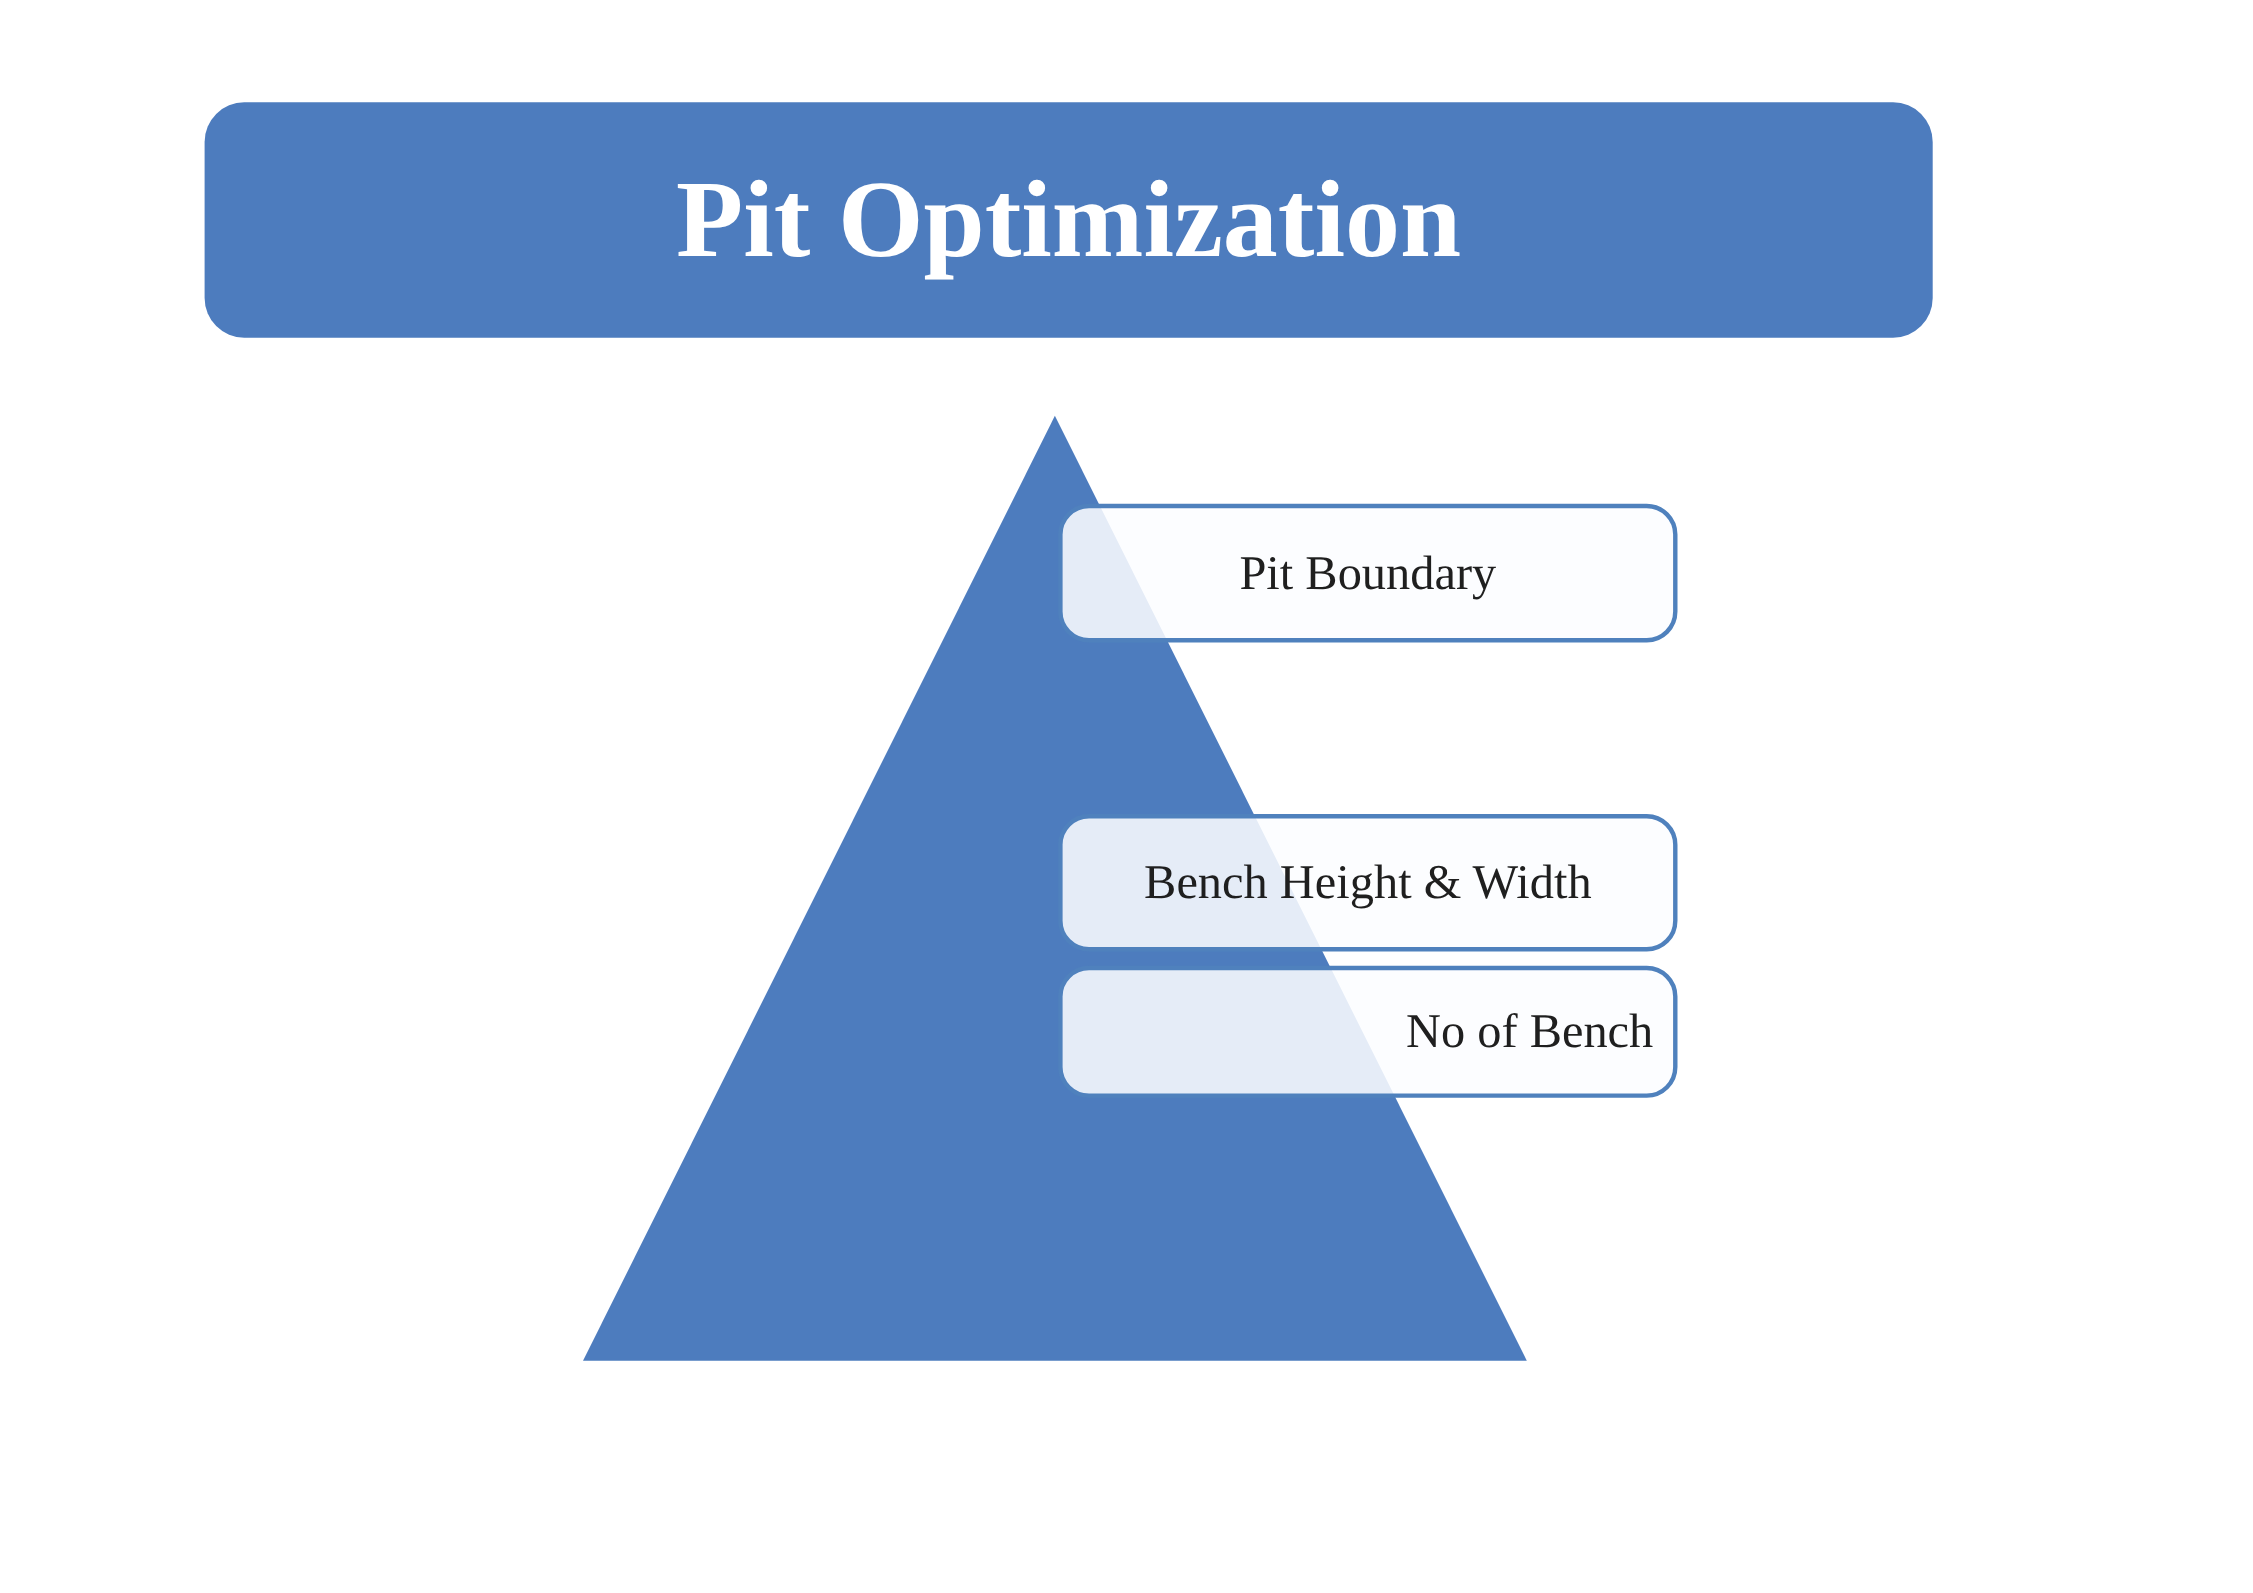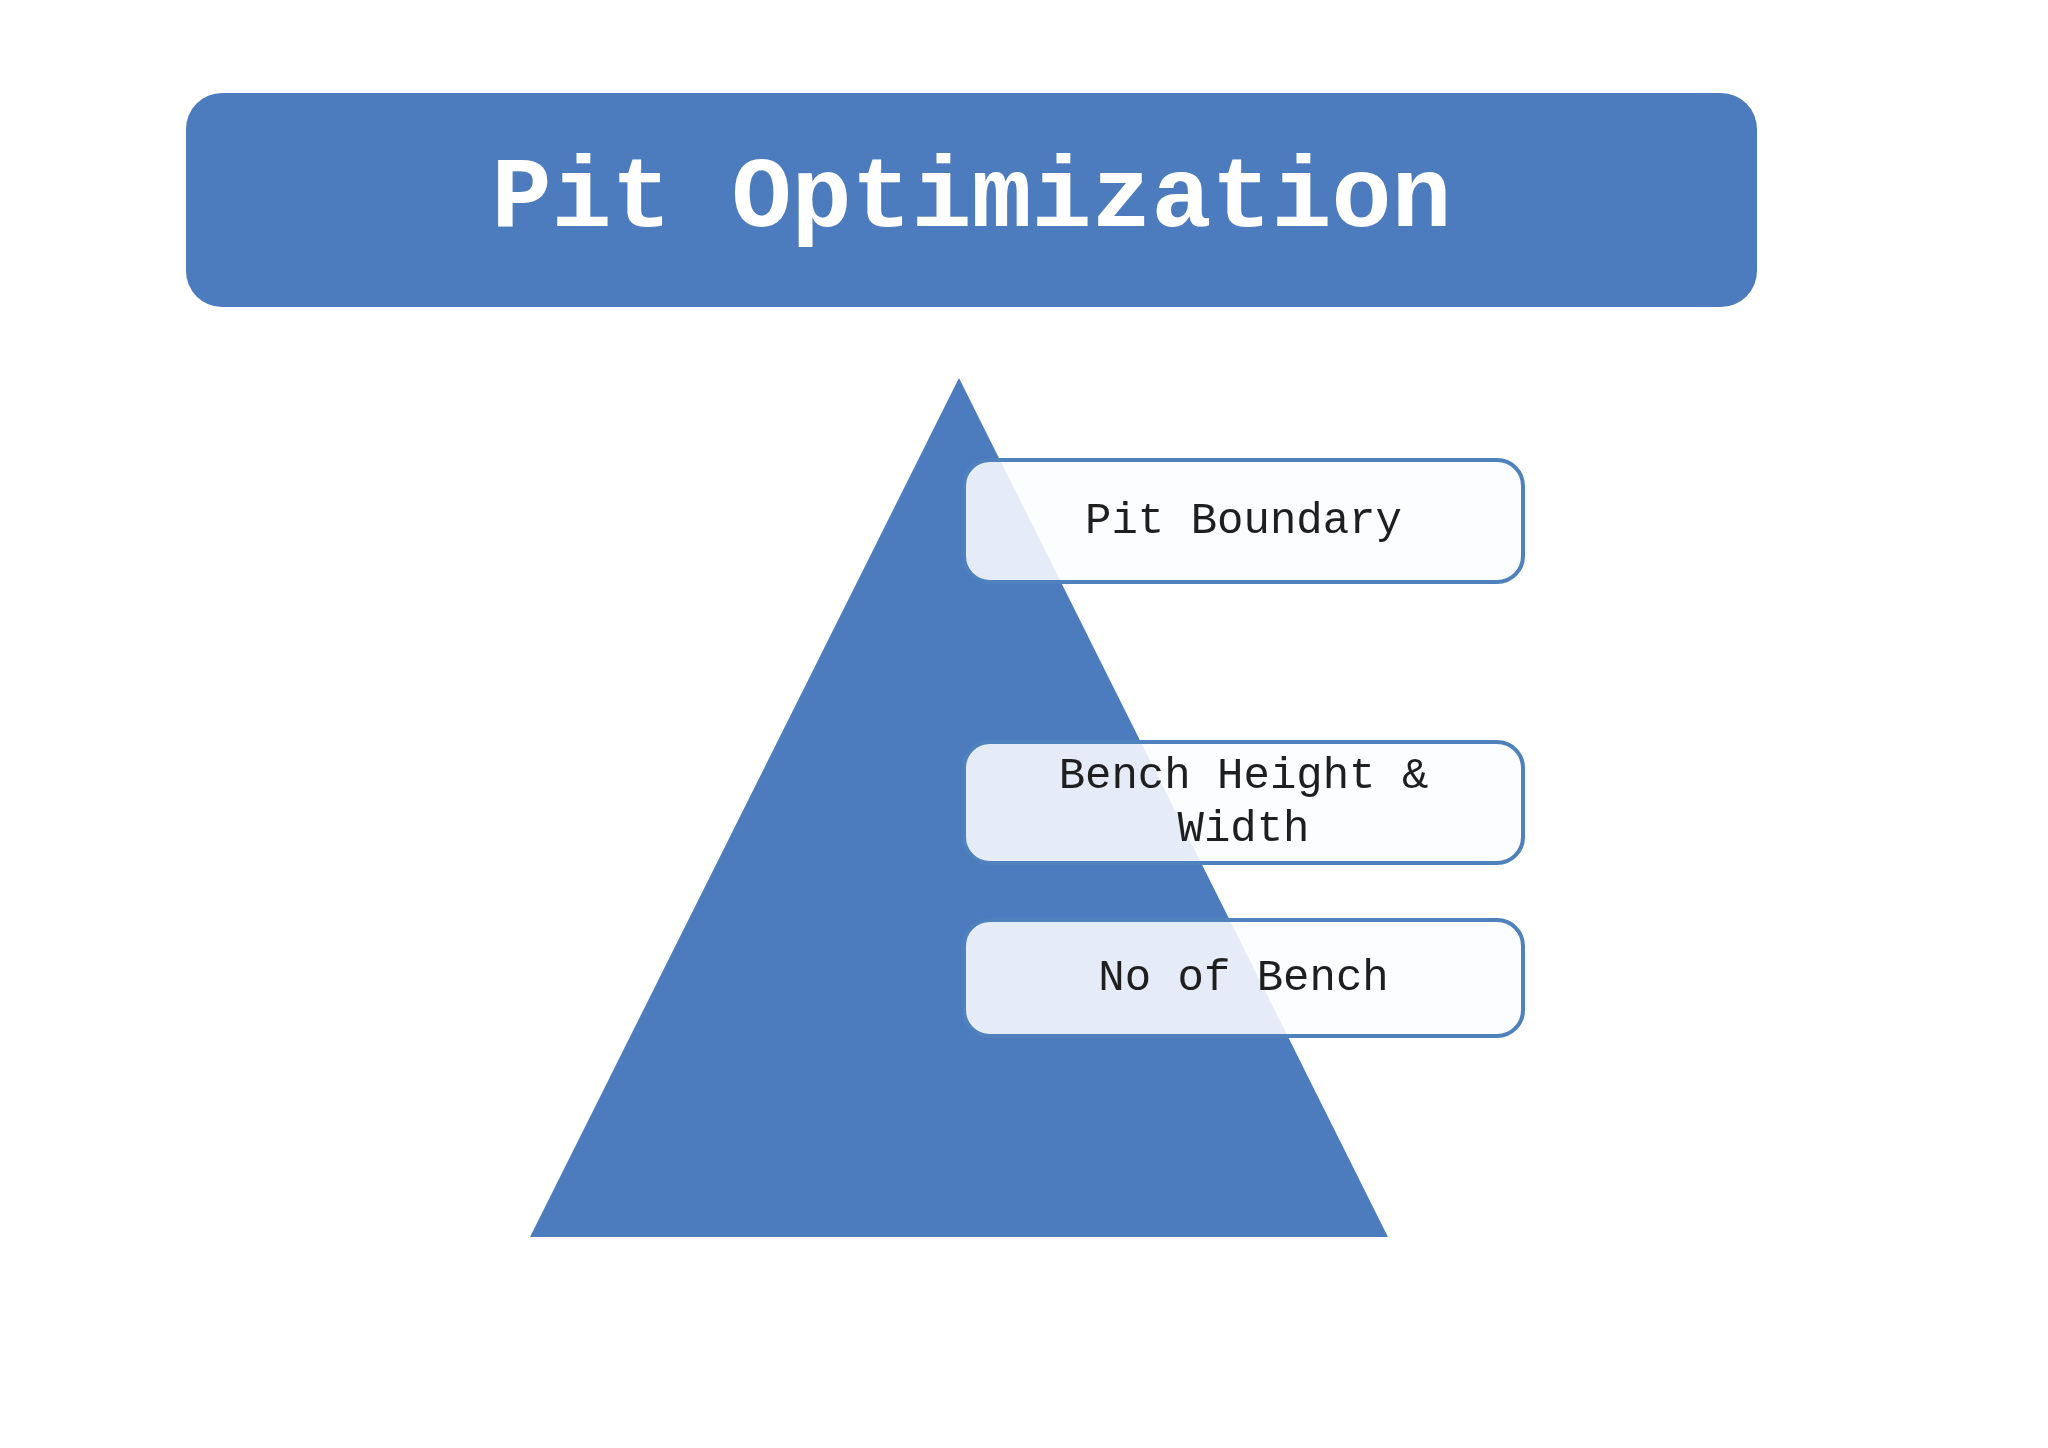--- a/index.html
+++ b/index.html
@@ -1,20 +1,20 @@
 <!DOCTYPE html>
 <html style="--page-bg: #ffffff; --accent: #4d7cbe; --title-color: #ffffff; --level-border: #4f81bd; --level-text: #1f1f1f;"><head>
 <meta charset="utf-8">
 <style>
   html,body{margin:0;padding:0;background:#ffffff;}
   .canvas{
     position:relative;
     width:2021px;height:1448px;
     background:var(--page-bg,#ffffff);
-    font-family:Liberation Mono, monospace;
+    font-family:Liberation Serif, serif;
     overflow:hidden;
   }
   .header{
     position:absolute;
     left:186px;top:93px;
     width:1571px;height:214px;
     background:var(--accent,#4d7cbe);
     border-radius:36px;
     display:flex;align-items:center;justify-content:center;
   }
@@ -42,21 +42,21 @@
     text-align:center;
     color:var(--level-text,#1f1f1f);
     font-size:44px;
     line-height:1.2;
     padding:4px 18px;
   }
   .level .lbl{ white-space:pre-line; }
   .level-1{ top:458px;height:126px; }
   .level-2{ top:600px;height:124px; }
   .level-3{ top:740px;height:125px; }
-  .level-4{ top:918px;height:120px; }
+  .level-4{ top:878px;height:120px;justify-content:flex-end; }
   .level-5{ top:1015px;height:122px;font-size:35px; }
 </style>
 </head>
 <body>
 
 <div class="canvas">
 
   <div class="header">
     <span class="title">Pit Optimization</span>
   </div>

